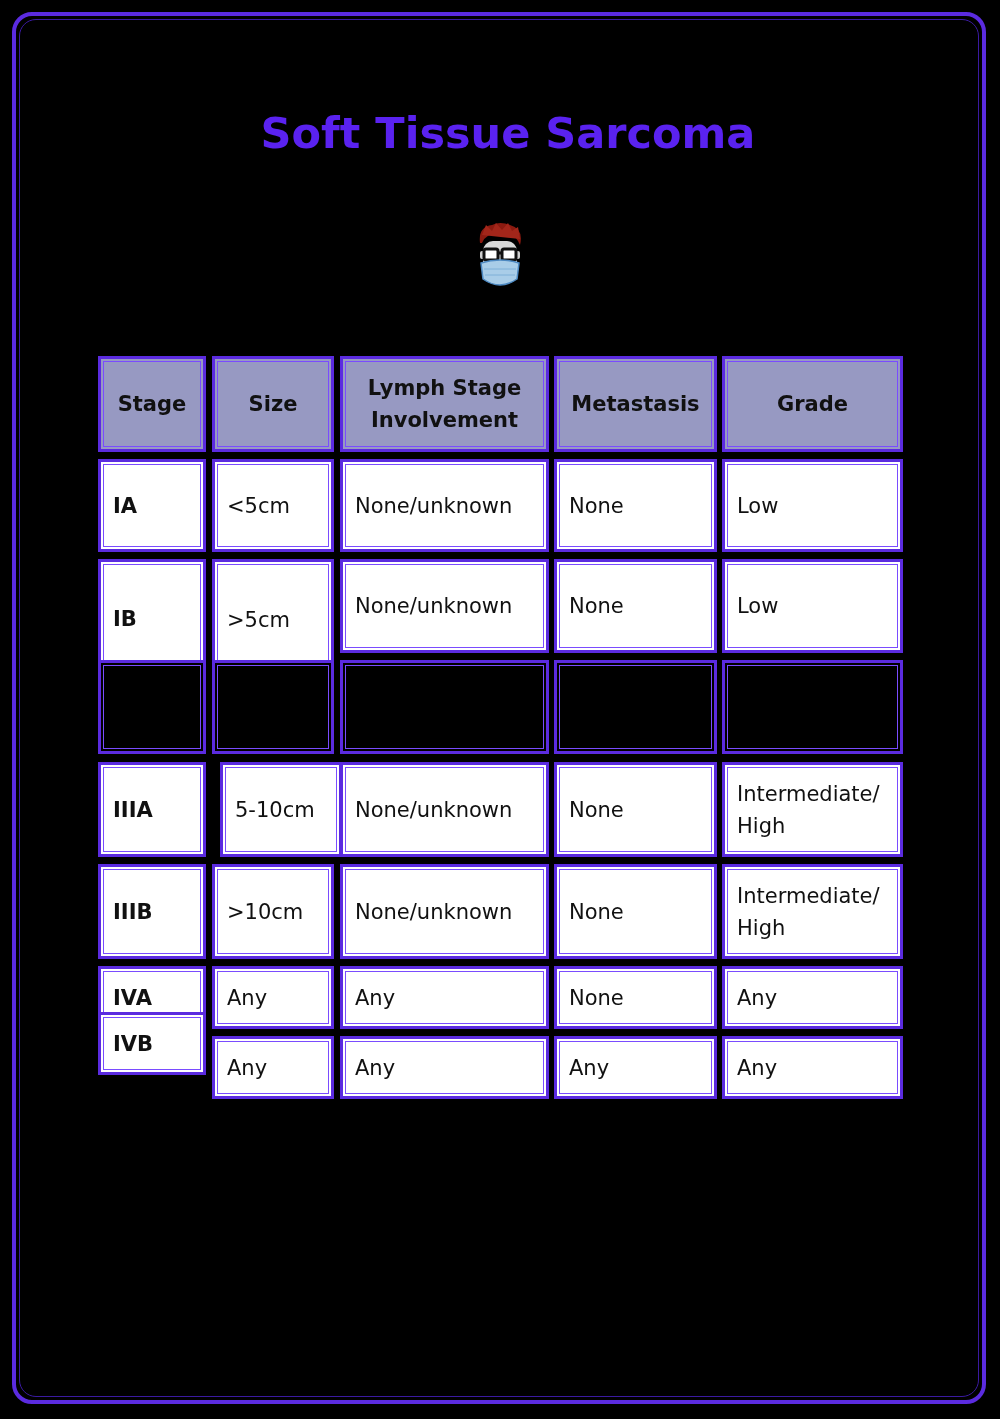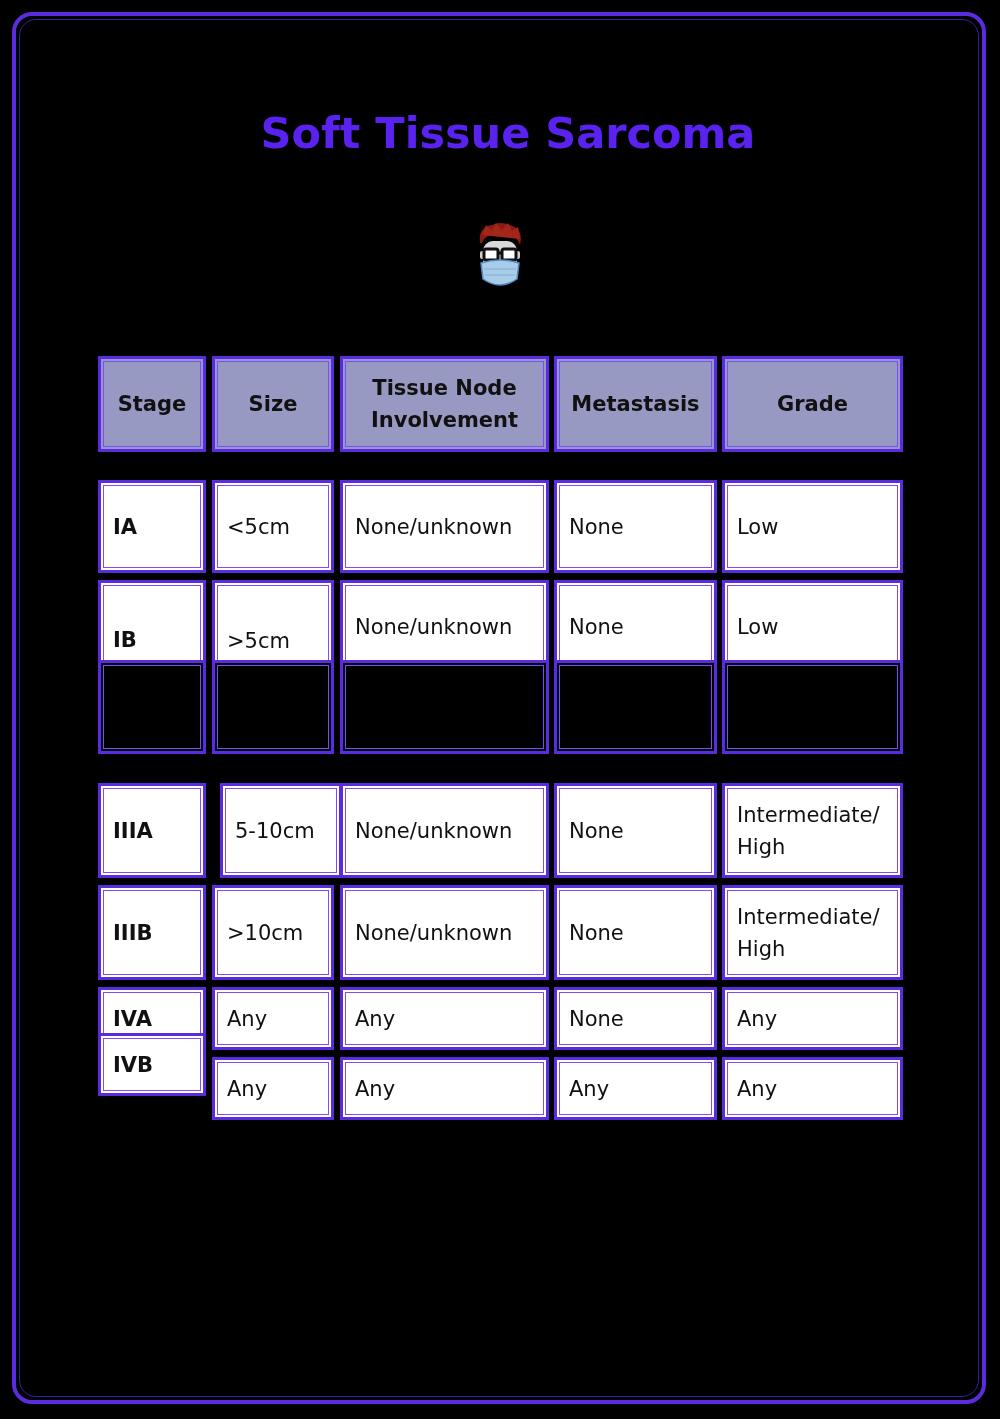--- a/index.html
+++ b/index.html
@@ -10,21 +10,21 @@
   .frame::after { content: ""; position: absolute; inset: 3px; border: 1px solid #3a1aa0; border-radius: 17px; }
   .title { position: absolute; left: 0; top: 100px; width: 1000px; text-align: center;
            font-size: 43px; font-weight: bold; color: #5a22f0; letter-spacing: 0px; margin: 8px;
            font-family: "DejaVu Sans", sans-serif; }
   .avatar { position: absolute; left: 470px; top: 221px; width: 60px; height: 72px; }
   .cell { position: absolute; box-sizing: border-box; border: 3px solid #5b2be0;
           outline: 1px solid #7a4cff; outline-offset: -6px; display: flex; align-items: center;
           font-size: 21px; color: #111; padding-left: 12px; line-height: 32px; }
   .cell.head { background: #9799c2; justify-content: center; text-align: center; font-weight: bold;
                padding-left: 0; color: #111; }
-  .cell.body { background: #fff; margin-top: 21px; }
+  .cell.body { background: #fff; }
   .cell.blank { background: #000; }
   .cell.stage { font-weight: bold; }
 </style>
 </head>
 <body>
 
 <div class="frame"></div>
 
 <h1 class="title">Soft Tissue Sarcoma</h1>
 
@@ -41,21 +41,21 @@
     <path d="M11 42 Q30 36 49 42 L47 58 Q30 70 13 58 Z" fill="#a9cde8" stroke="#4d89c2" stroke-width="1.5"></path>
     <line x1="14" y1="48" x2="46" y2="48" stroke="#7fb0d8" stroke-width="1"></line>
     <line x1="15" y1="54" x2="45" y2="54" stroke="#7fb0d8" stroke-width="1"></line>
   </svg>
 </div>
 
 <div>
 
   <div class="cell head" style="left:98px;top:356px;width:108px;height:96px;">Stage</div>
   <div class="cell head" style="left:212px;top:356px;width:122px;height:96px;">Size</div>
-  <div class="cell head" style="left:340px;top:356px;width:209px;height:96px;padding:0 20px;">Tissue Node Involvement</div>
+  <div class="cell head" style="left:340px;top:356px;width:209px;height:96px;padding:0 20px;">Lymph Stage Involvement</div>
   <div class="cell head" style="left:554px;top:356px;width:163px;height:96px;">Metastasis</div>
   <div class="cell head" style="left:722px;top:356px;width:181px;height:96px;">Grade</div>
 
   <div class="cell body stage" style="left:98px;top:459px;width:108px;height:93px;">IA</div>
   <div class="cell body" style="left:212px;top:459px;width:122px;height:93px;">&lt;5cm</div>
   <div class="cell body" style="left:340px;top:459px;width:209px;height:93px;">None/unknown</div>
   <div class="cell body" style="left:554px;top:459px;width:163px;height:93px;">None</div>
   <div class="cell body" style="left:722px;top:459px;width:181px;height:93px;">Low</div>
 
   <div class="cell body stage" style="left:98px;top:559px;width:108px;height:120px;">IB</div>

